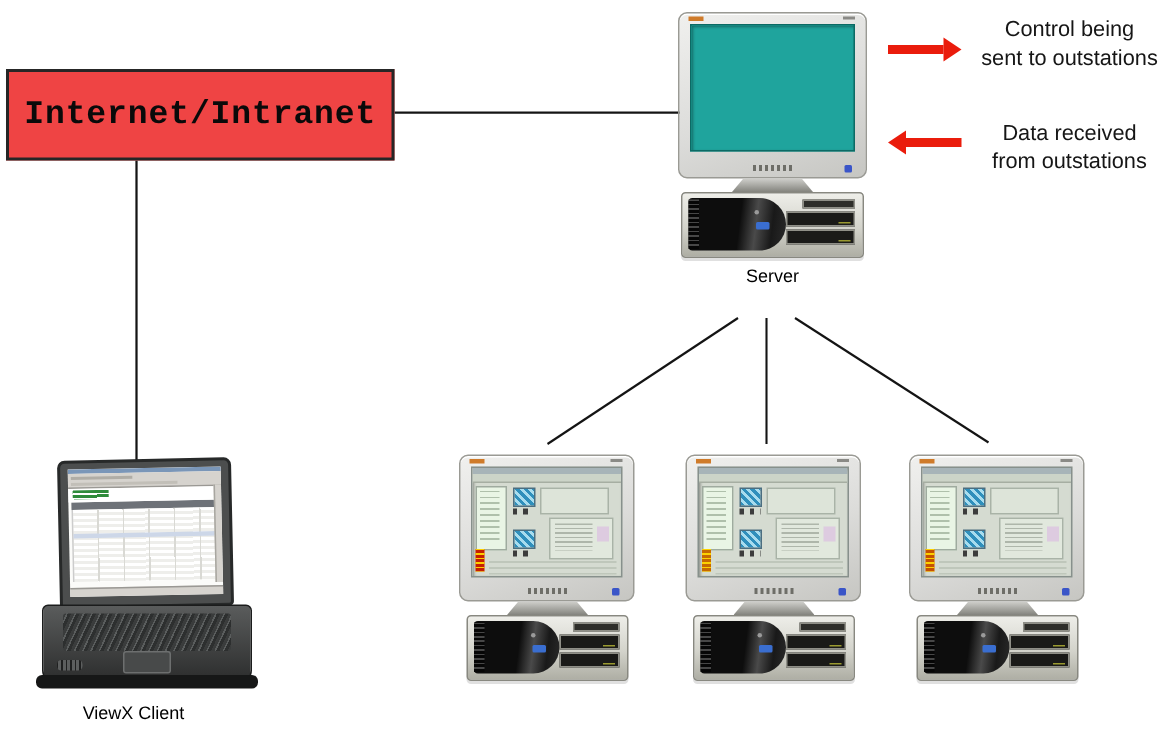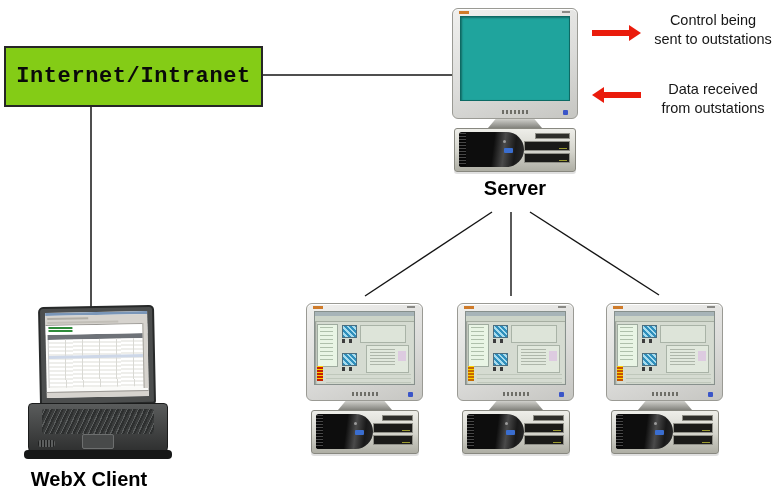--- a/index.html
+++ b/index.html
@@ -6,21 +6,21 @@
   .stage{
     position:relative;width:780px;height:495px;background:#fff;overflow:hidden;
     font-family:"Liberation Sans",sans-serif;color:#111;
   }
   
   .connectors{position:absolute;left:0;top:0;z-index:0;}
 
   
   .inet-box{
     position:absolute;left:4px;top:46px;width:259px;height:61px;z-index:2;
-    background:#84cc16;border:2px solid #262626;box-sizing:border-box;
+    background:#ef4444;border:2px solid #262626;box-sizing:border-box;
     display:flex;align-items:center;justify-content:center;
   }
   .inet-box span{
     font-family:"Liberation Mono","DejaVu Sans Mono",monospace;
     font-weight:bold;font-size:22px;letter-spacing:0.6px;white-space:nowrap;color:#0a0a0a;
   }
 
   
   .crt{
     position:relative;box-sizing:border-box;
@@ -141,21 +141,21 @@
   
   .arrow{position:absolute;width:49px;height:16px;z-index:1;}
   .arrow-right{left:592px;top:25px;}
   .arrow-left{left:592px;top:87px;transform:scaleX(-1);}
   .shaft{position:absolute;left:0;top:5px;width:37px;height:6px;background:var(--arrow,#ea1c0c);}
   .head{position:absolute;right:0;top:0;width:0;height:0;
     border-top:8px solid transparent;border-bottom:8px solid transparent;
     border-left:12px solid var(--arrow,#ea1c0c);}
 
   
-  .node-label{position:absolute;font-weight:bold;font-size:20px;color:#000;text-align:center;z-index:2;white-space:nowrap;}
+  .node-label{position:absolute;font-weight:normal;font-size:12px;color:#000;text-align:center;z-index:2;white-space:nowrap;}
   .server-label{left:452px;width:126px;top:177px;}
   .webx-label{left:19px;width:140px;top:468px;}
   .viewx-label{left:440px;width:160px;top:471px;}
   .anno{position:absolute;width:150px;text-align:center;font-size:14.5px;line-height:19px;color:#161616;z-index:1;}
   .anno-control{left:638px;top:11px;}
   .anno-data{left:638px;top:80px;}
 </style>
 </head>
 <body>
 
@@ -232,21 +232,21 @@
         <div class="b-scroll"></div>
         <div class="b-status"></div>
       </div>
     </div>
     <div class="lap-base">
       <div class="kbd"></div>
       <div class="speaker"></div>
       <div class="touchpad"></div>
     </div>
   </div>
-  <div class="node-label webx-label">WebX Client</div>
+  <div class="node-label webx-label">ViewX Client</div>
 
   <div class="viewx-slot slot-1">
     <div class="crt viewx-crt">
       <span class="crt-logo"></span>
       <span class="crt-mark"></span>
       <div class="crt-screen">
         <div class="viewx-app">
           <div class="va-title"></div>
           <div class="va-tool"></div>
           <div class="va-side"></div>

